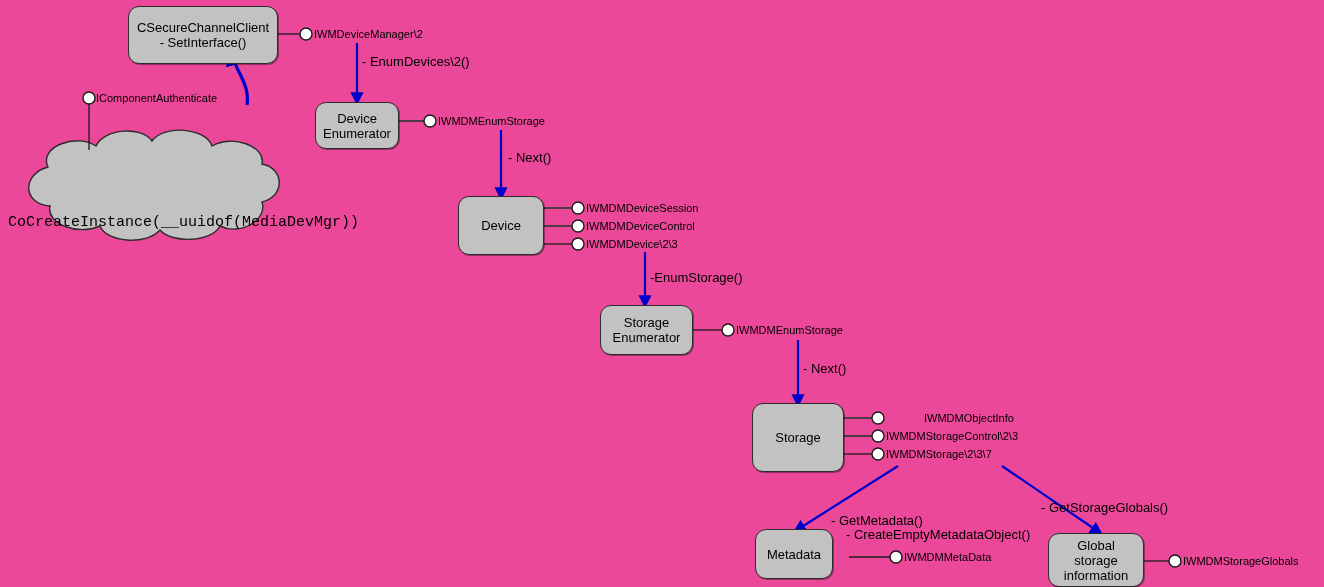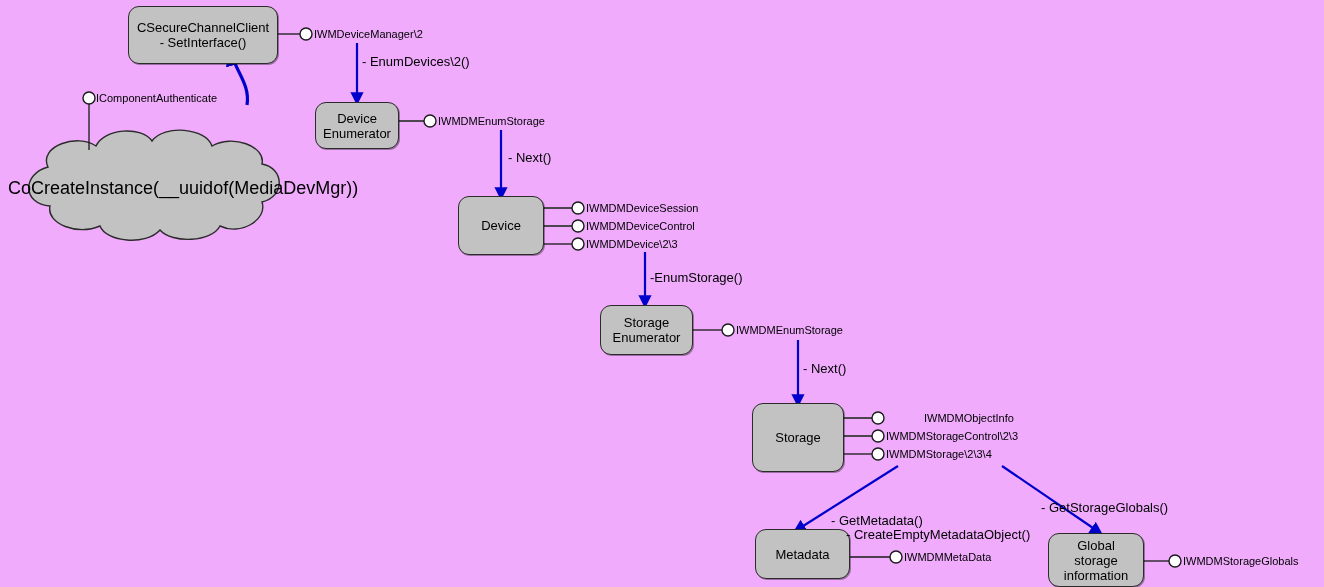--- a/index.html
+++ b/index.html
@@ -7,21 +7,21 @@
     padding: 0;
     background: #ffffff;
   }
   body {
     font-family: "Liberation Sans", sans-serif;
   }
   #diagram-root {
     position: relative;
     width: 1324px;
     height: 587px;
-    background: #f0abfc;
+    background: #ec4899;
     overflow: hidden;
   }
   #diagram-svg {
     position: absolute;
     left: 0;
     top: 0;
     width: 1324px;
     height: 587px;
   }
   .node-box {
@@ -56,24 +56,25 @@
   .edge-label {
     position: absolute;
     font-family: "Liberation Sans", sans-serif;
     font-size: 13px;
     line-height: 14px;
     color: #000000;
     white-space: nowrap;
   }
   .cloud-label {
     position: absolute;
-    font-family: Liberation Sans, sans-serif;
-    font-size: 18px;
-    color: #000000;
-    white-space: nowrap;
+    font-family: Liberation Mono, monospace;
+    font-size: 15px;
+    color: #000000;
+    white-space: nowrap;
+    margin-top: 36px;
   }
 </style>
 </head>
 <body>
 
 <div id="diagram-root">
 
   <svg id="diagram-svg" viewBox="0 0 1324 587" xmlns="http://www.w3.org/2000/svg">
     <defs>
       <marker id="arrowBlue" markerWidth="9" markerHeight="9" refX="2.2" refY="3" orient="auto" markerUnits="strokeWidth">
@@ -158,21 +159,21 @@
 
   <div class="node-box" style="left:600px; top:305px; width:93px; height:50px;">
     <span class="line">Storage</span>
     <span class="line">Enumerator</span>
   </div>
 
   <div class="node-box" style="left:752px; top:403px; width:92px; height:69px;">
     <span class="line">Storage</span>
   </div>
 
-  <div class="node-box" style="left:755px; top:529px; width:95px; height:50px;">
+  <div class="node-box" style="left:755px; top:529px; width:78px; height:50px;">
     <span class="line">Metadata</span>
   </div>
 
   <div class="node-box" style="left:1048px; top:533px; width:96px; height:54px;">
     <span class="line">Global</span>
     <span class="line">storage</span>
     <span class="line">information</span>
   </div>
 
   <div class="cloud-label" style="left:8px; top:178px;">CoCreateInstance(__uuidof(MediaDevMgr))</div>
@@ -188,21 +189,21 @@
   <div class="iface-label" style="left:586px; top:219px;">IWMDMDeviceControl</div>
 
   <div class="iface-label" style="left:586px; top:237px;">IWMDMDevice\2\3</div>
 
   <div class="iface-label" style="left:736px; top:323px;">IWMDMEnumStorage</div>
 
   <div class="iface-label" style="left:924px; top:411px;">IWMDMObjectInfo</div>
 
   <div class="iface-label" style="left:886px; top:429px;">IWMDMStorageControl\2\3</div>
 
-  <div class="iface-label" style="left:886px; top:447px;">IWMDMStorage\2\3\4</div>
+  <div class="iface-label" style="left:886px; top:447px;">IWMDMStorage\2\3\7</div>
 
   <div class="iface-label" style="left:904px; top:550px;">IWMDMMetaData</div>
 
   <div class="iface-label" style="left:1183px; top:554px;">IWMDMStorageGlobals</div>
 
   <div class="edge-label" style="left:362px; top:55px;">- EnumDevices\2()</div>
 
   <div class="edge-label" style="left:508px; top:151px;">- Next()</div>
 
   <div class="edge-label" style="left:650px; top:271px;">-EnumStorage()</div>

